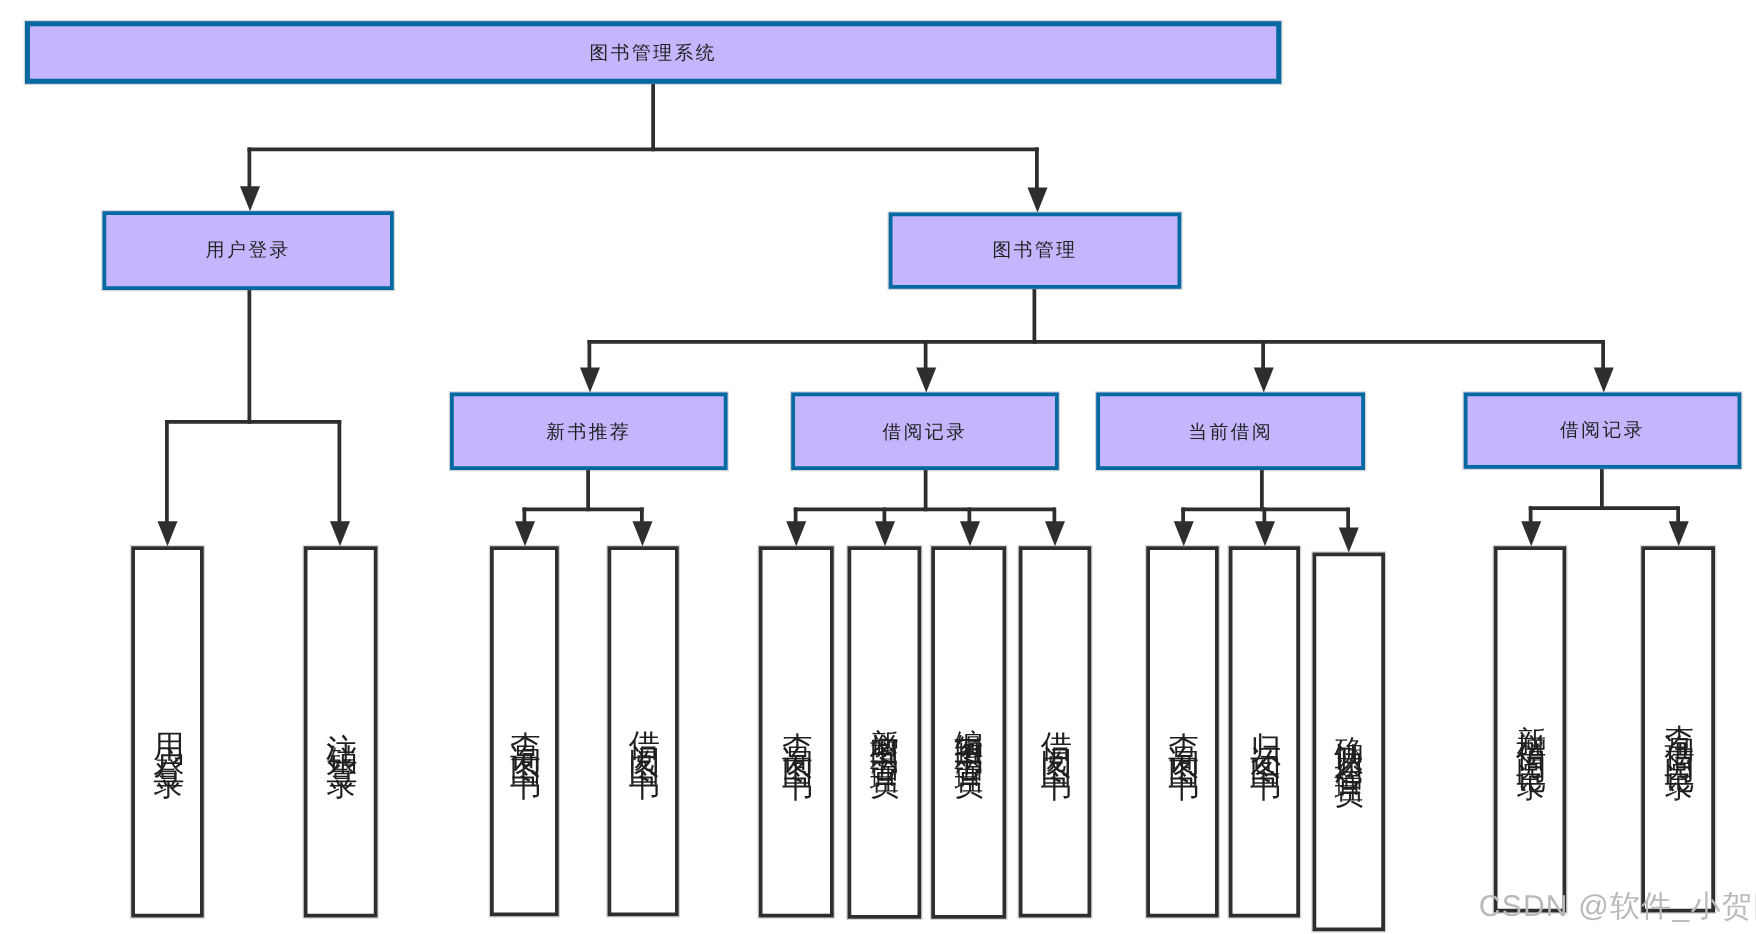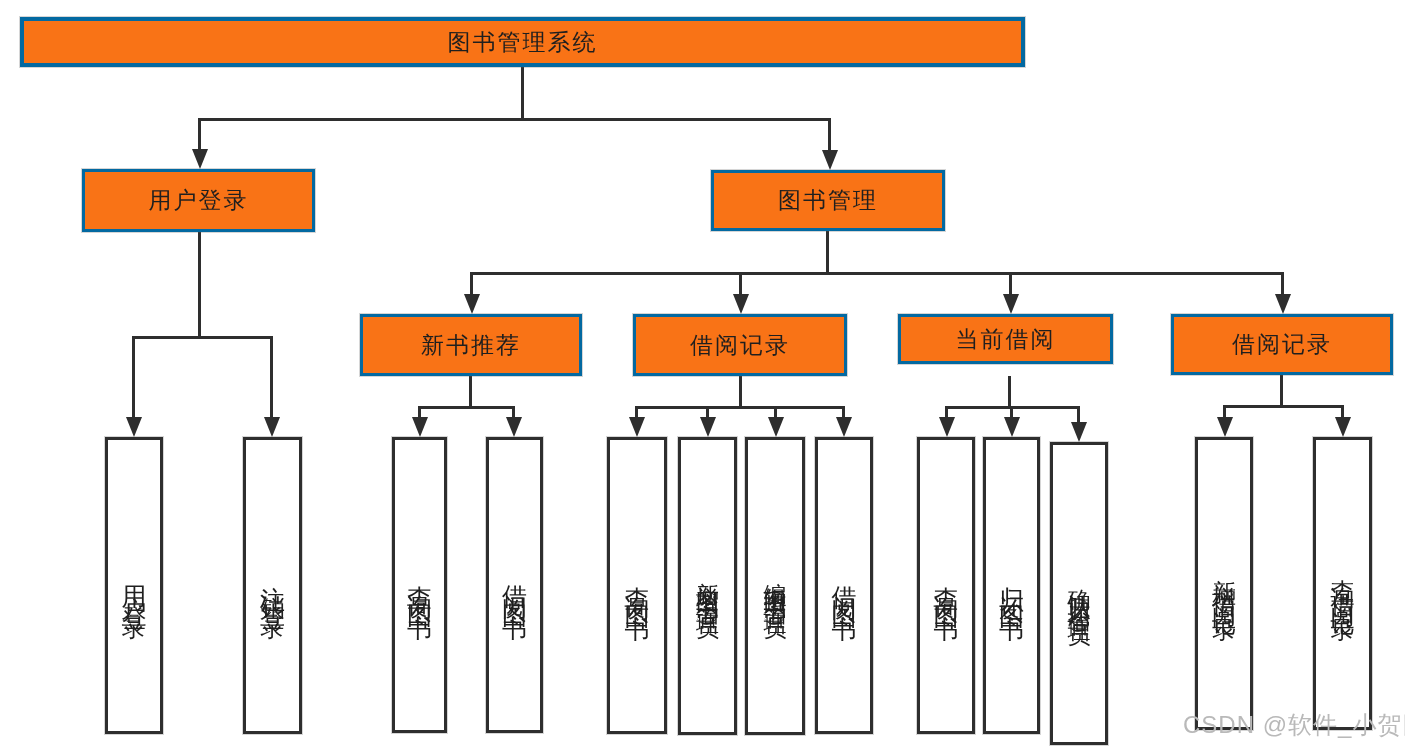--- a/index.html
+++ b/index.html
@@ -1,23 +1,23 @@
 <!DOCTYPE html>
 <html><head>
 <meta charset="utf-8">
 <style>
   html,body{margin:0;padding:0;background:#ffffff;}
   #canvas{
     position:relative;width:1405px;height:747px;background:#ffffff;
     font-family:"Liberation Sans","DejaVu Sans",sans-serif;overflow:hidden;
   }
   .node{
-    position:absolute;background:#f97316;border:3px solid #0369a1;box-sizing:border-box;
+    position:absolute;background:#c4b5fd;border:3px solid #0369a1;box-sizing:border-box;
     display:flex;align-items:center;justify-content:center;
-    font-size:23px;color:#1f1f1f;letter-spacing:2px;z-index:2;
+    font-size:15px;color:#1f1f1f;letter-spacing:2px;z-index:2;
     box-shadow:0 0 0 1px rgba(90,90,90,.25);
   }
   .vnode{
     position:absolute;background:#ffffff;border:3px solid #2e2e2e;box-sizing:border-box;
     display:flex;align-items:center;justify-content:center;
     color:#1f1f1f;z-index:2;overflow:hidden;
     box-shadow:0 0 0 1px rgba(90,90,90,.25);
   }
   .vtext{
     writing-mode:vertical-rl;text-orientation:mixed;
@@ -105,21 +105,21 @@
   <div class="node" style="left:20px;top:17px;width:1005px;height:50px;border-width:4px;">图书管理系统</div>
 
   <div class="node" style="left:82px;top:169px;width:233px;height:63px;">用户登录</div>
 
   <div class="node" style="left:711px;top:170px;width:234px;height:61px;">图书管理</div>
 
   <div class="node" style="left:360px;top:314px;width:222px;height:62px;">新书推荐</div>
 
   <div class="node" style="left:633px;top:314px;width:214px;height:62px;">借阅记录</div>
 
-  <div class="node" style="left:898px;top:314px;width:215px;height:50px;">当前借阅</div>
+  <div class="node" style="left:877px;top:314px;width:215px;height:62px;">当前借阅</div>
 
   <div class="node" style="left:1171px;top:314px;width:222px;height:61px;">借阅记录</div>
 
   <div class="vnode" style="left:105px;top:437px;width:58px;height:297px;">
     <span class="vtext">用户登录</span>
   </div>
   <div class="vnode" style="left:243px;top:437px;width:59px;height:297px;">
     <span class="vtext">注销登录</span>
   </div>
 

